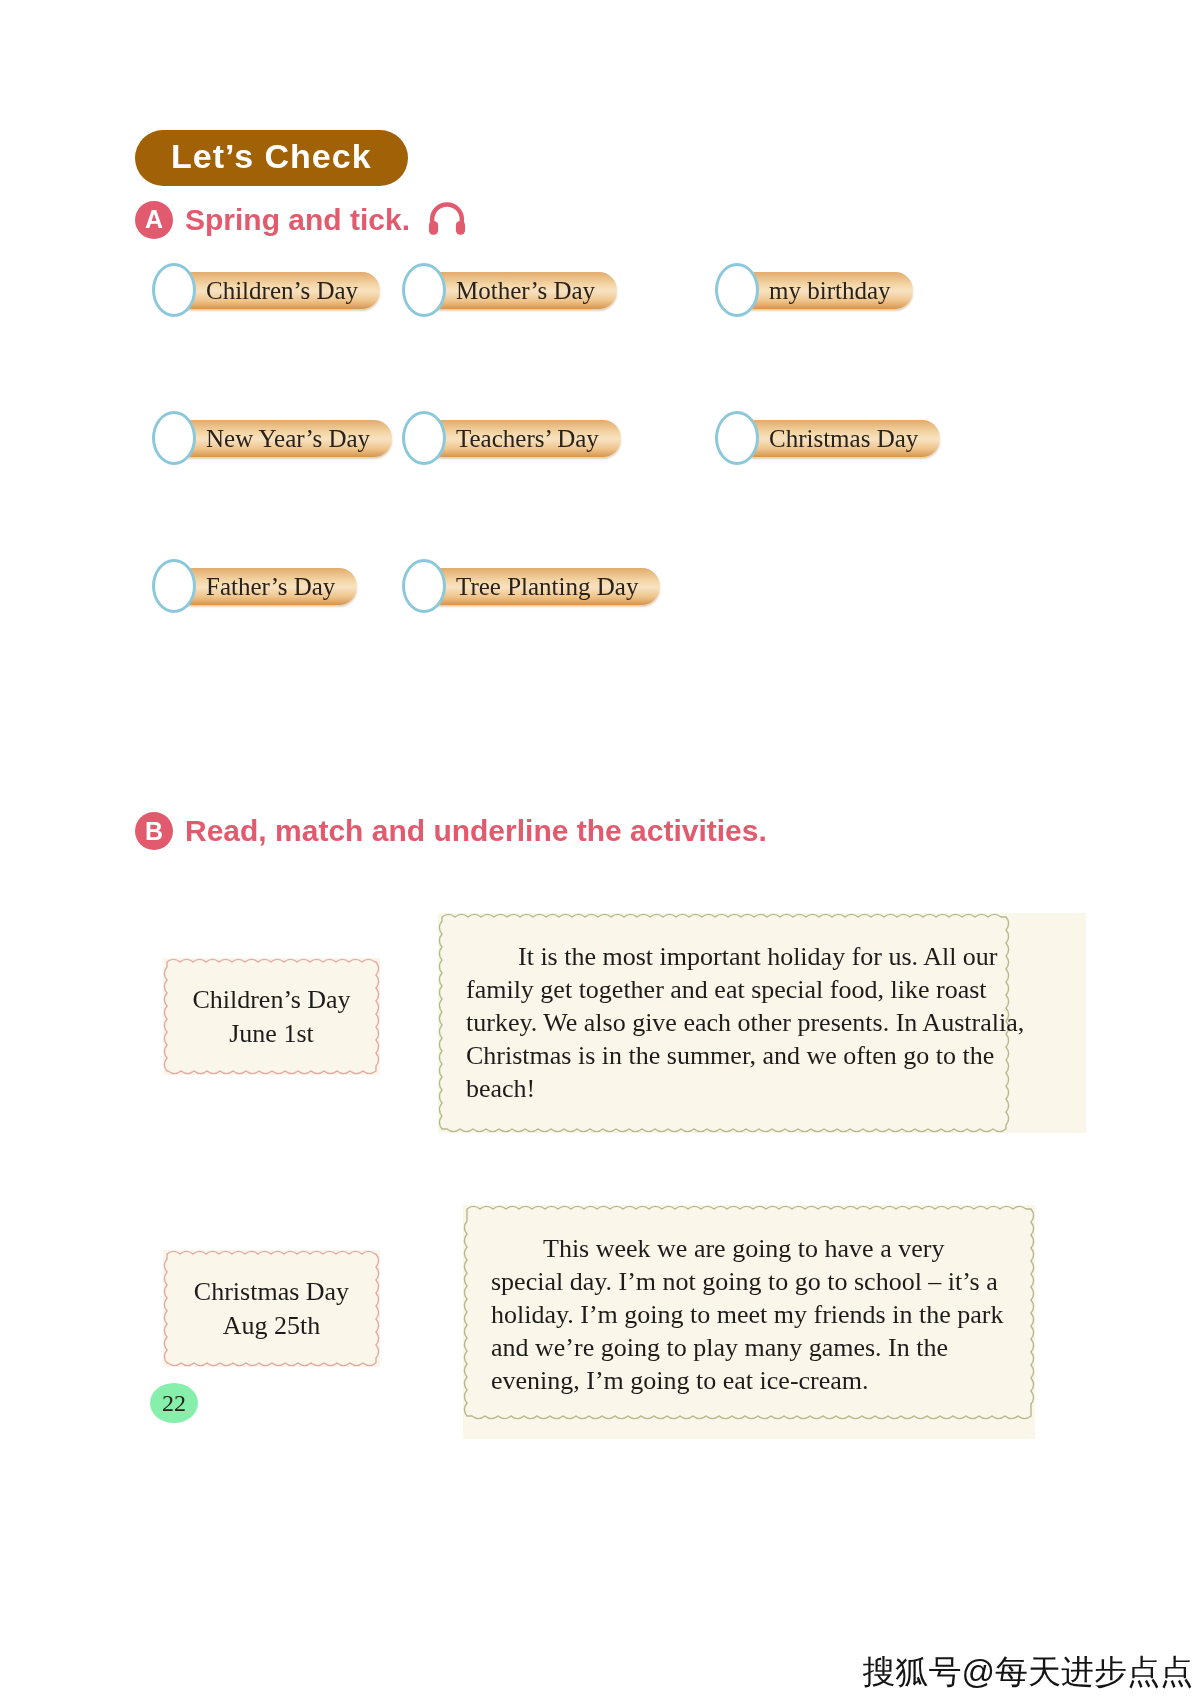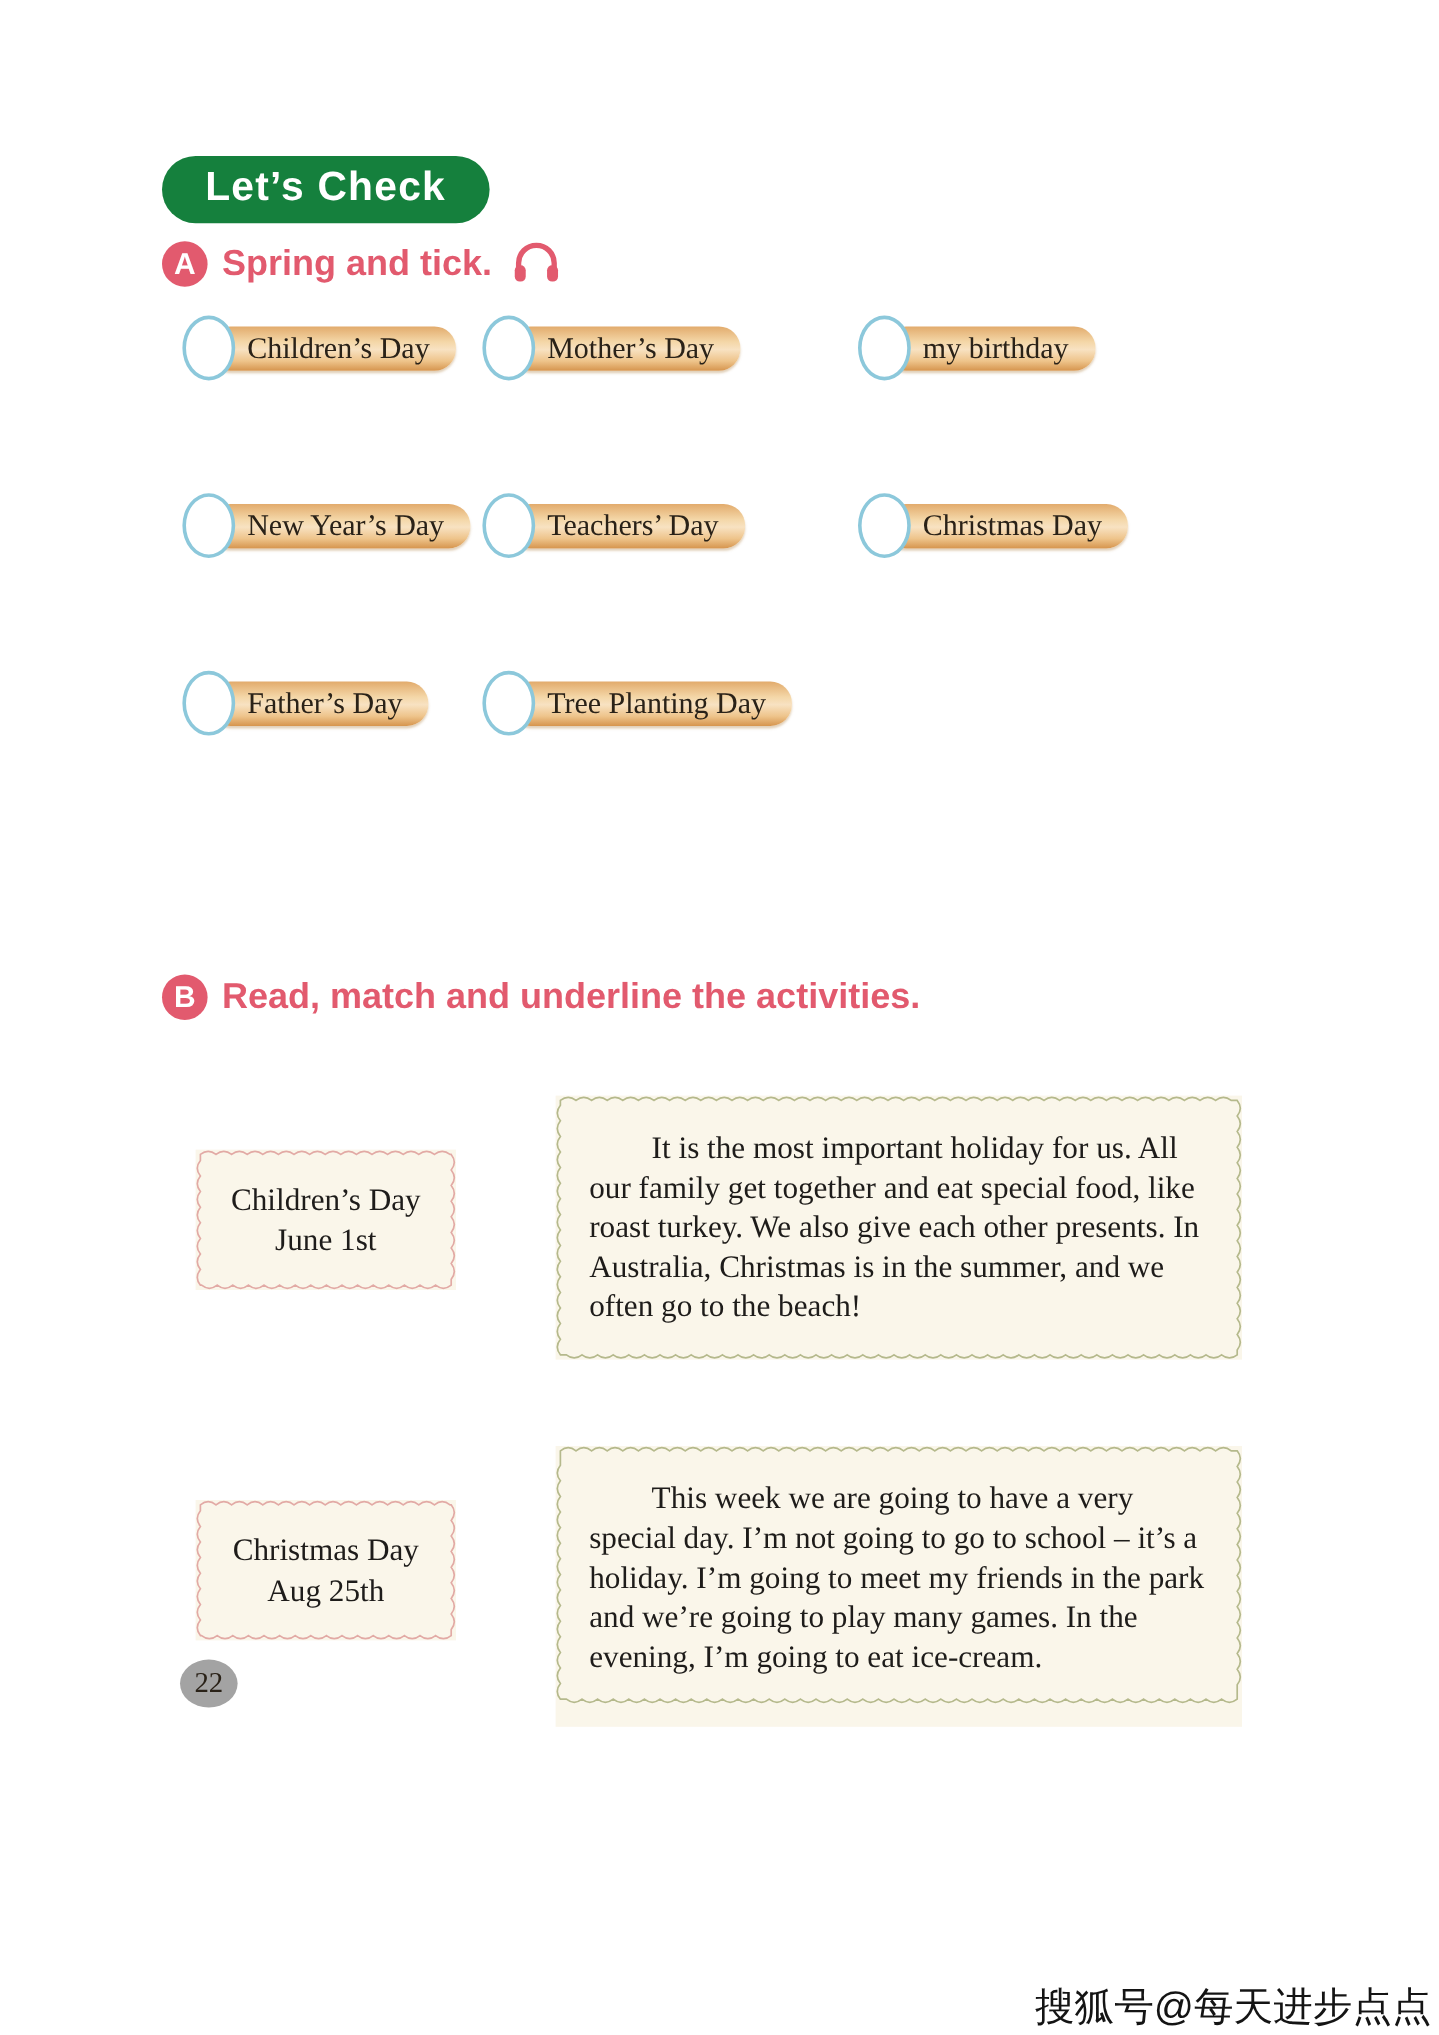--- a/index.html
+++ b/index.html
@@ -6,21 +6,21 @@
   html,body{margin:0;padding:0;}
   body{
     width:1199px;height:1696px;position:relative;background:#ffffff;
     font-family:"Liberation Serif", serif;overflow:hidden;
   }
   .page{position:absolute;inset:0;}
 
   
   .title-pill{
     position:absolute;left:135px;top:130px;
-    background:#15803d;color:#ffffff;
+    background:#a16207;color:#ffffff;
     font-family:"Liberation Sans", sans-serif;font-weight:bold;
     font-size:34px;padding:7px 36px 10px 36px;border-radius:28px;
     letter-spacing:1px;
   }
 
   
   .section-heading{
     position:absolute;display:flex;align-items:center;gap:12px;
     font-family:"Liberation Sans", sans-serif;font-weight:bold;
     color:#e25a6e;font-size:30px;
@@ -56,32 +56,32 @@
   
   .wavy{position:absolute;background:#faf6ea;}
   .wavy > svg{position:absolute;inset:0;pointer-events:none;}
   .match-card{
     display:flex;flex-direction:column;align-items:center;justify-content:center;
     text-align:center;font-size:26px;color:#1e1c1a;line-height:1.3;
   }
   .card-1{left:163px;top:958px;width:217px;height:117px;}
   .card-2{left:163px;top:1250px;width:217px;height:117px;}
   .passage-box{font-size:26px;color:#1e1c1a;}
-  .passage-1{left:463px;top:913px;width:572px;height:220px;}
+  .passage-1{left:438px;top:913px;width:648px;height:220px;}
   .passage-2{left:463px;top:1205px;width:572px;height:234px;}
   .passage-text{
     position:relative;padding:27px 28px 20px 28px;line-height:33px;
     text-indent:2em;z-index:2;
   }
   .card-text{position:relative;z-index:2;}
 
   
   .page-number{
     position:absolute;left:150px;top:1383px;width:48px;height:40px;
-    background:#a3a3a3;border-radius:50%;
+    background:#86efac;border-radius:50%;
     display:flex;align-items:center;justify-content:center;
     font-size:24px;color:#2a2218;
   }
   .watermark{
     position:absolute;right:6px;top:1650px;
     font-size:33px;color:#141414;
     font-family:"Liberation Sans", sans-serif;
   }
 </style>
 </head>

